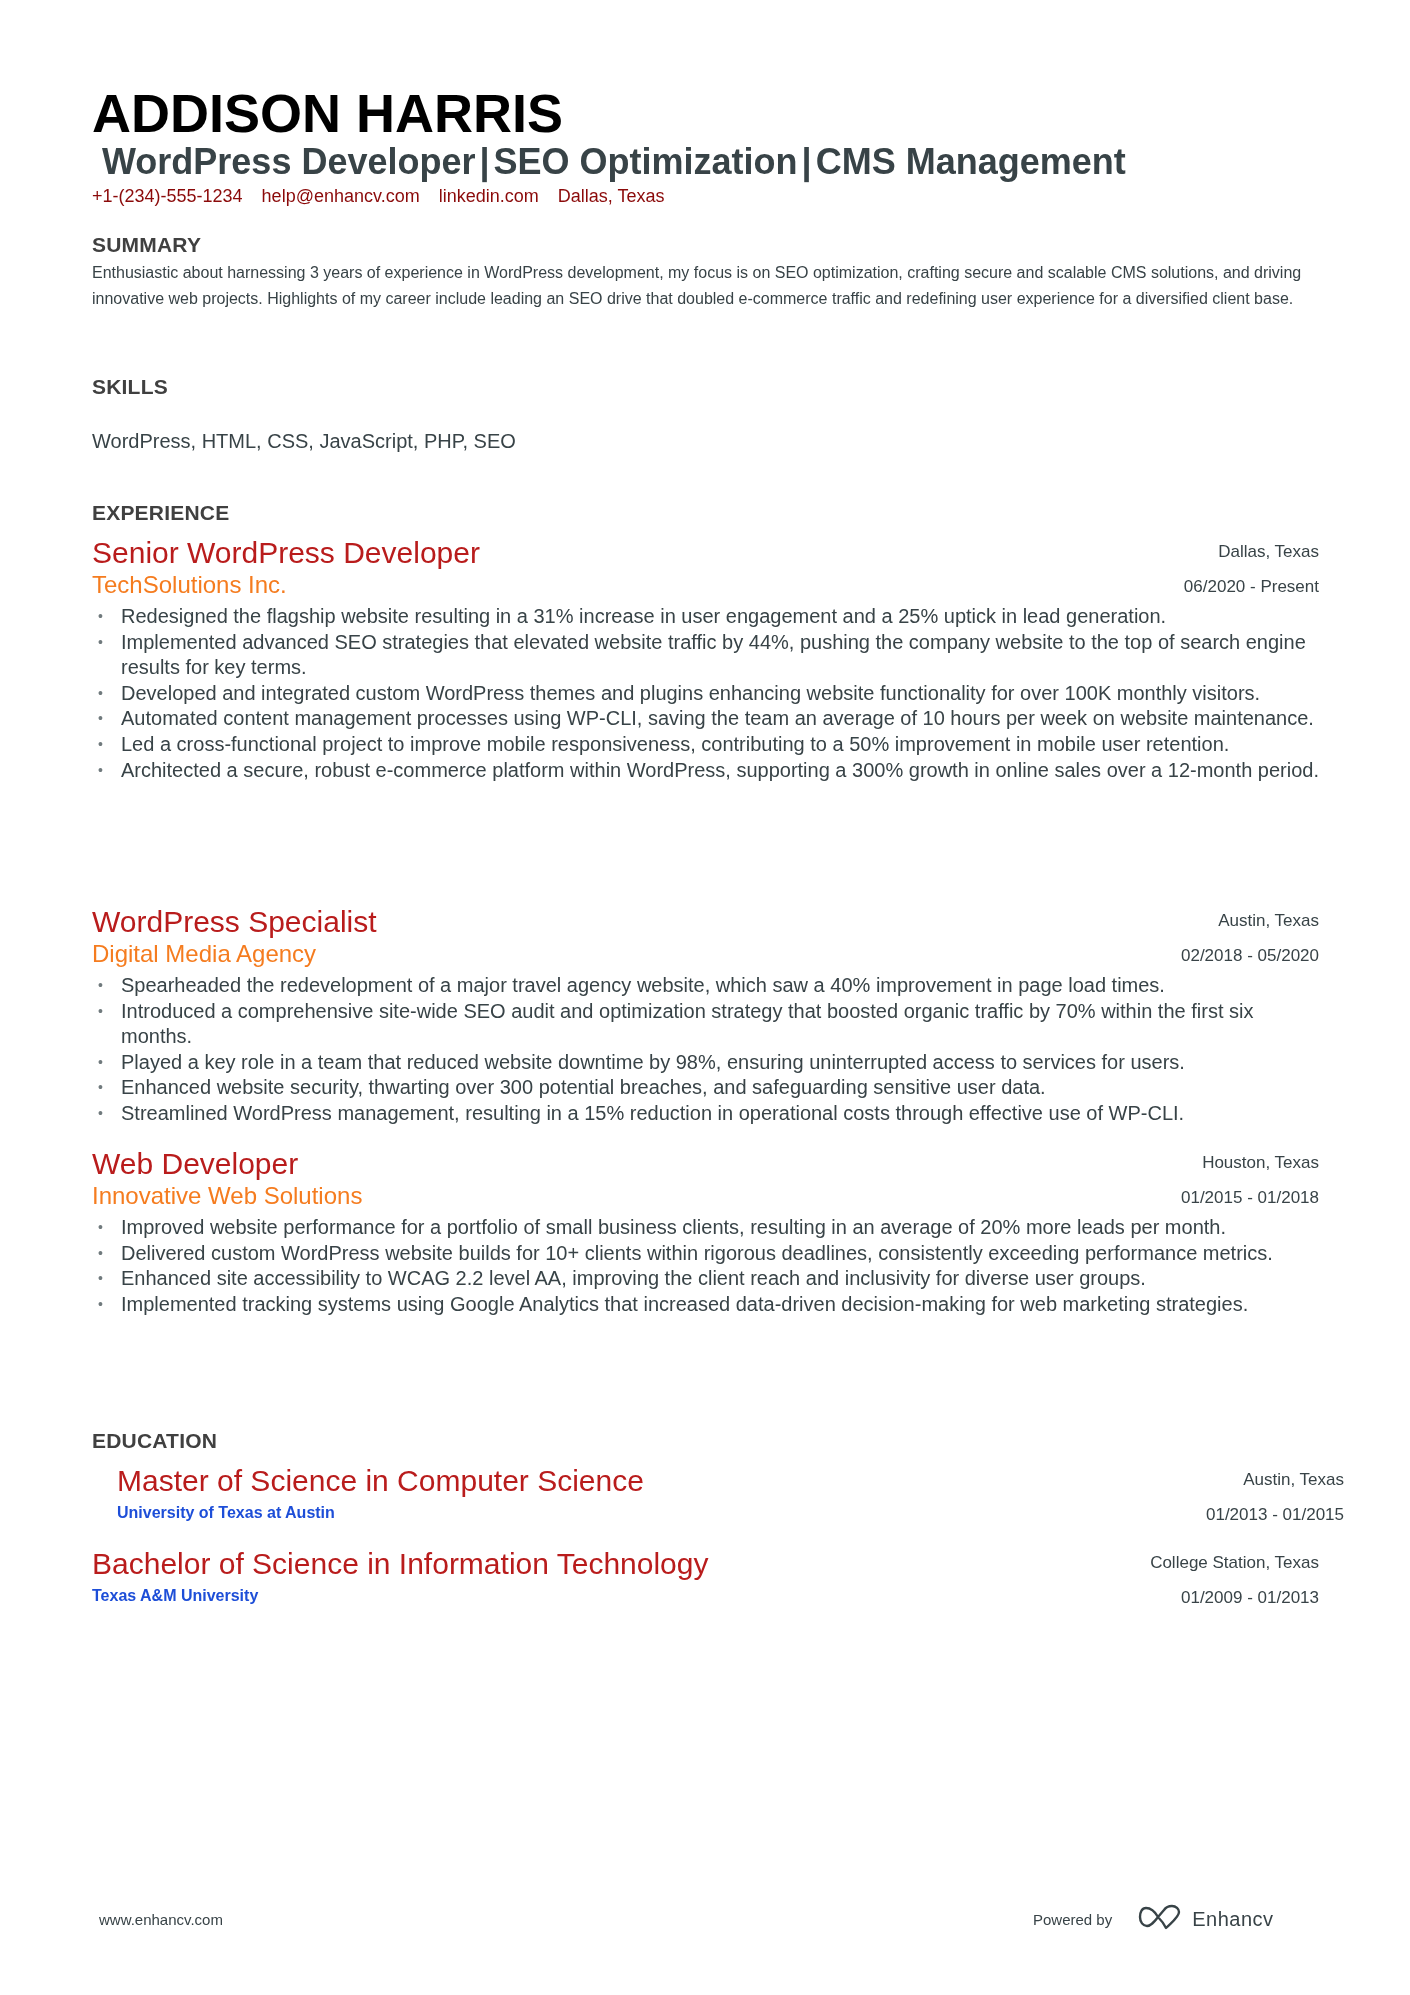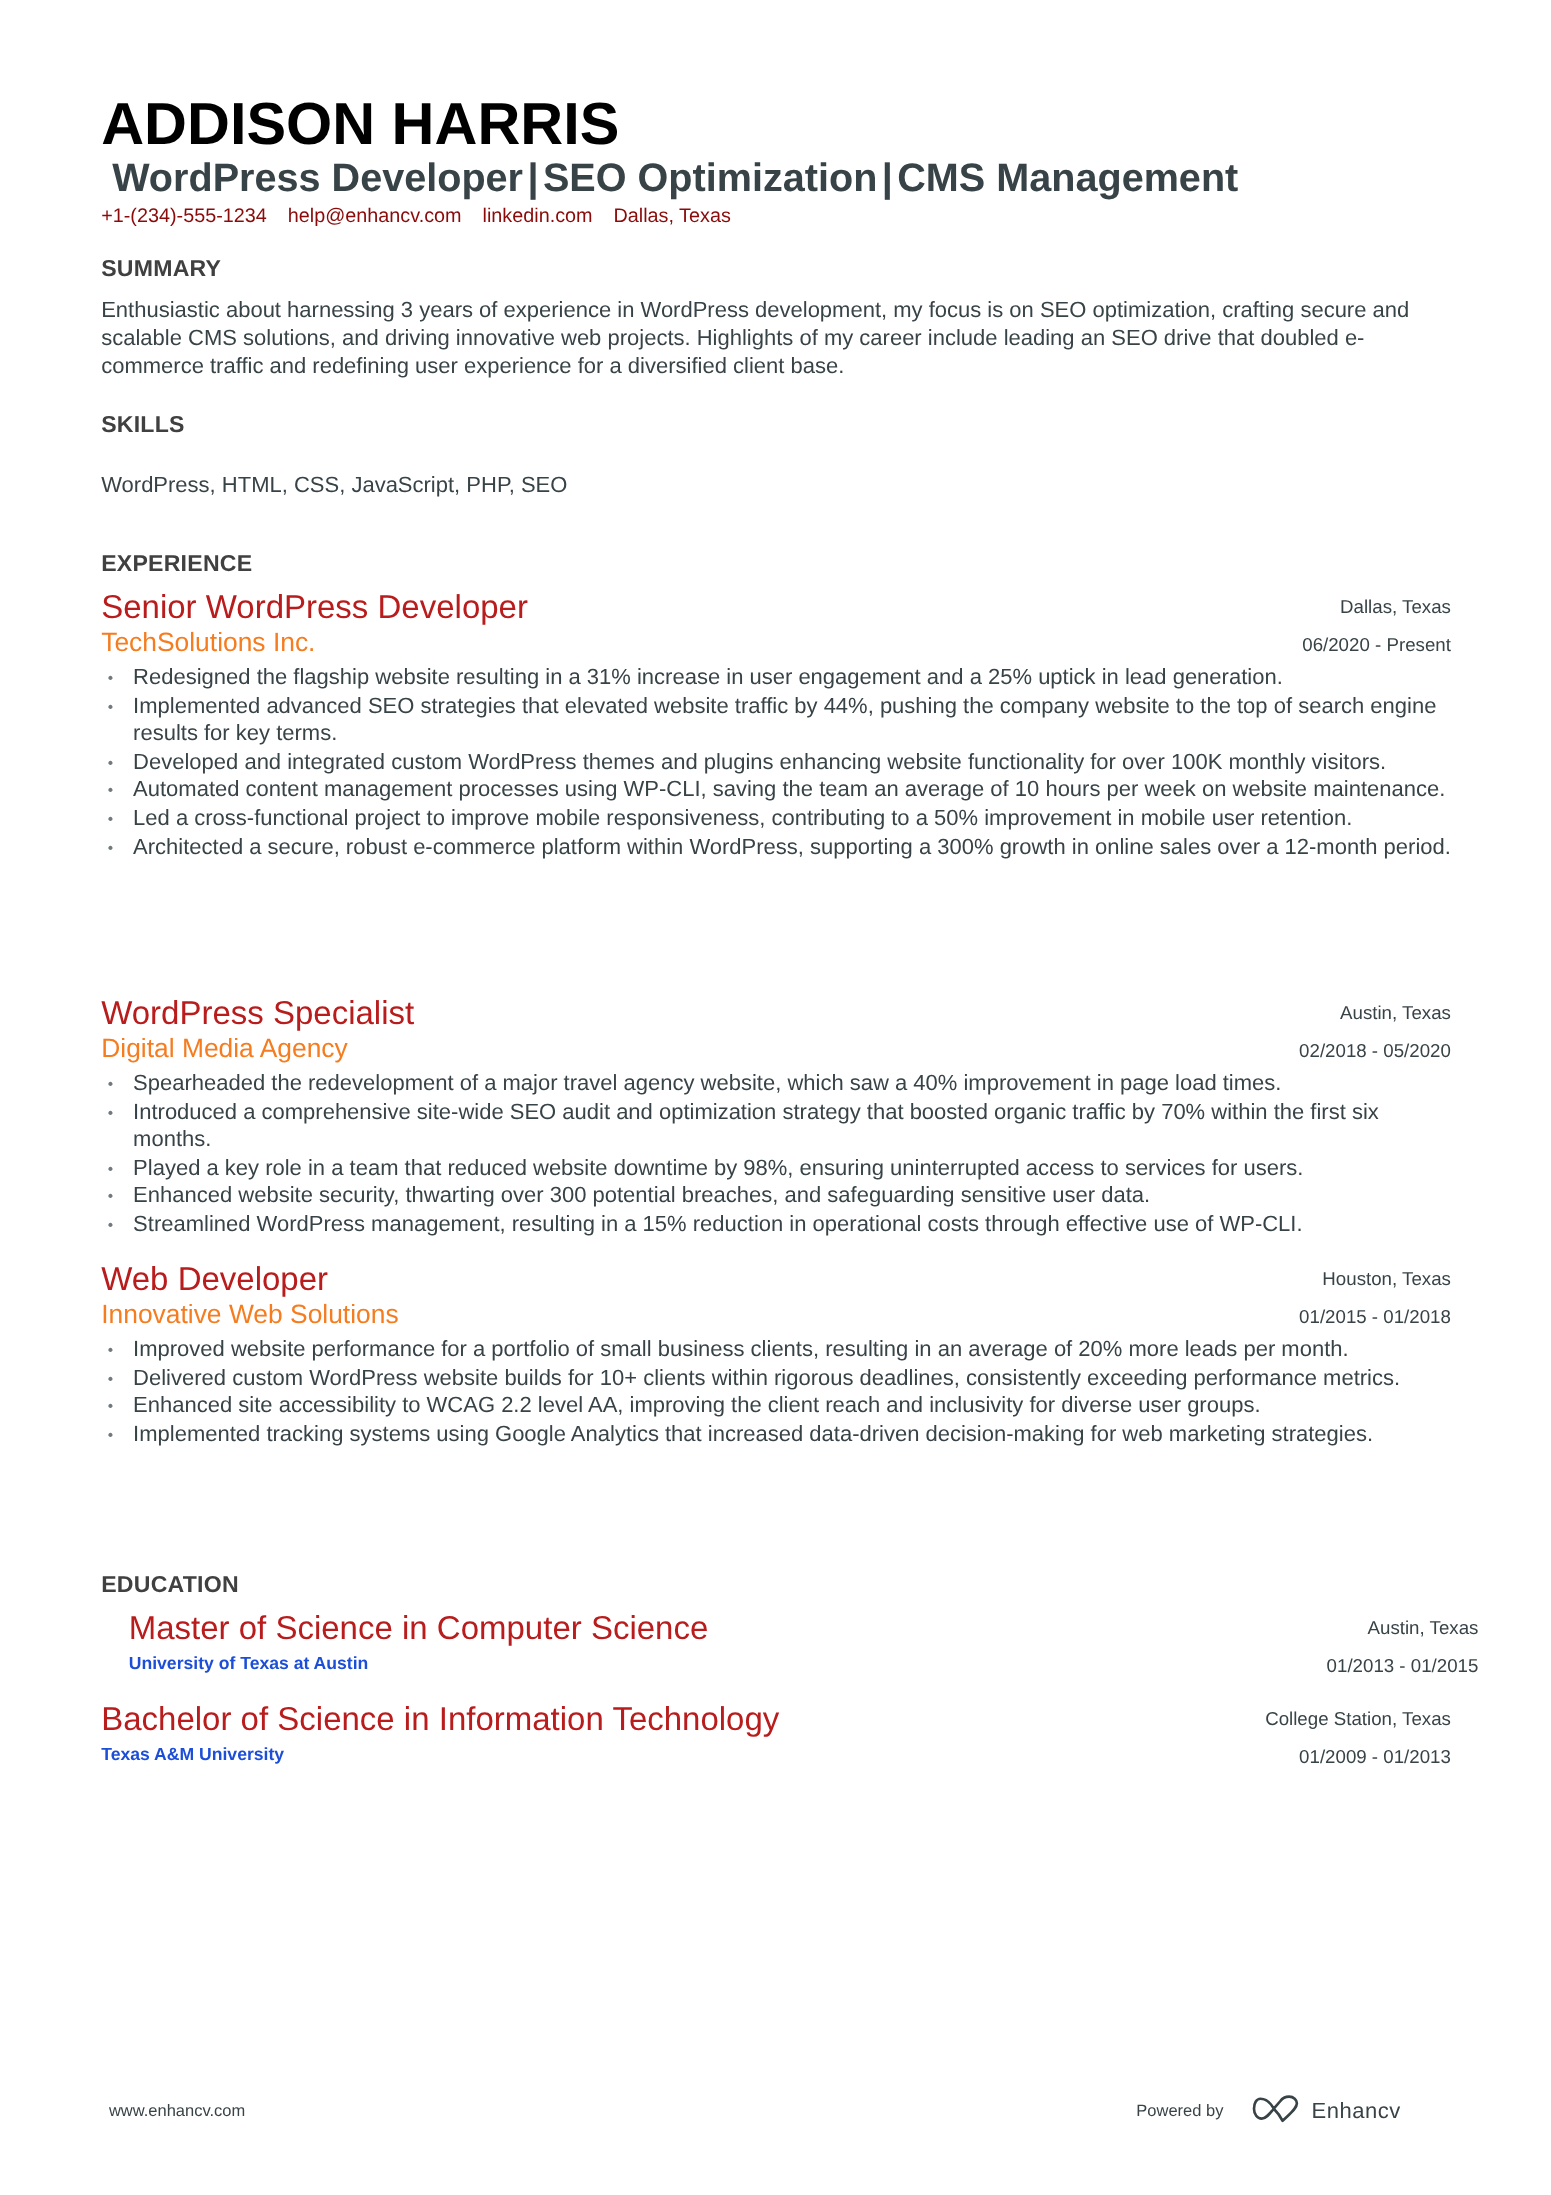--- a/index.html
+++ b/index.html
@@ -56,23 +56,23 @@
       left: 0;
       font-size: 21px;
       font-weight: bold;
       color: #404040;
       line-height: 26px;
       letter-spacing: 0.2px;
     }
     .summary-text {
       position: absolute;
       left: 0;
-      top: 270px;
+      top: 260px;
       width: 1230px;
-      font-size: 20px;
+      font-size: 16px;
       line-height: 25.7px;
       color: #384347;
     }
     .skills-text {
       position: absolute;
       left: 0;
       top: 428px;
       font-size: 20px;
       line-height: 26px;
       color: #384347;

